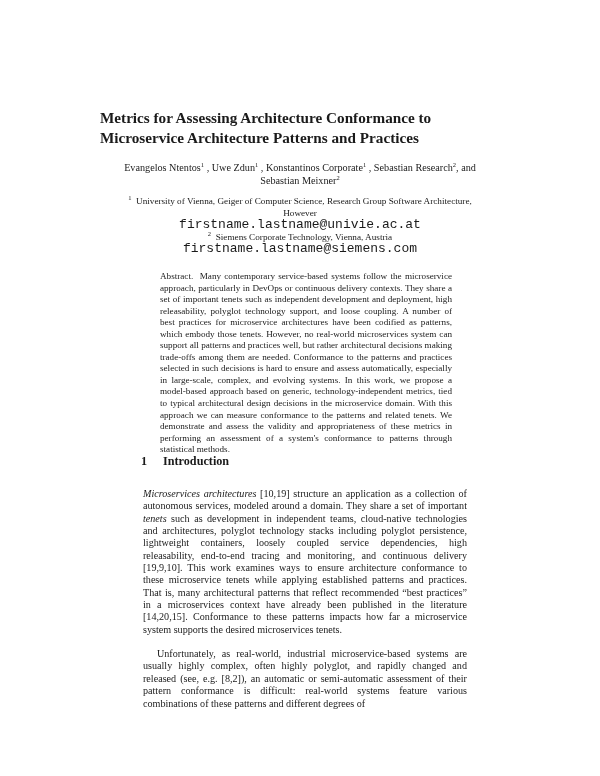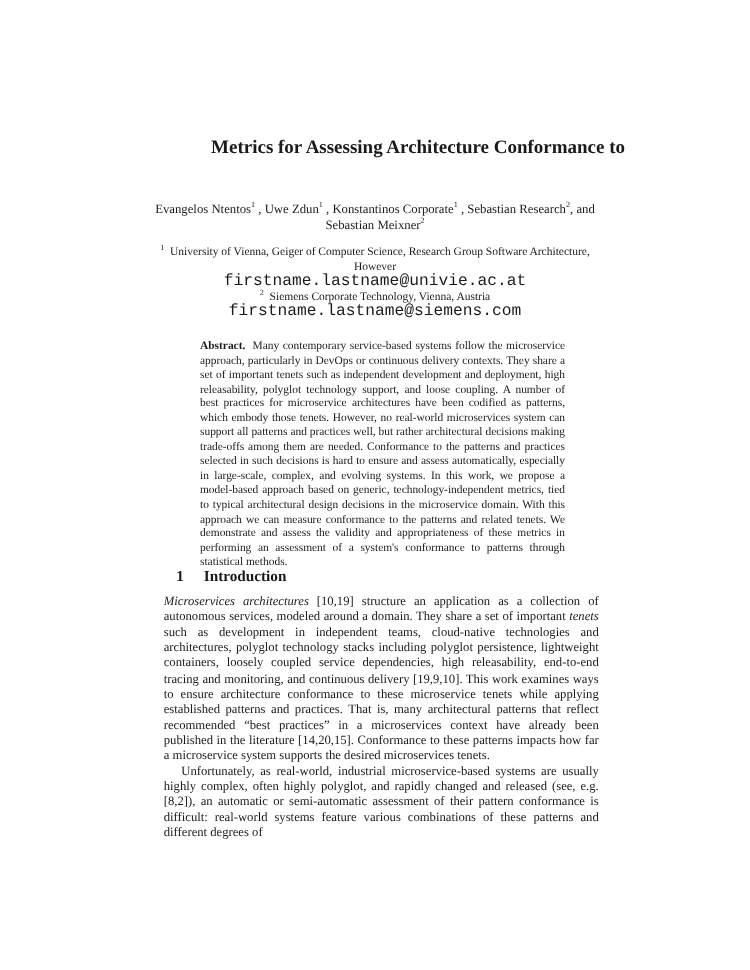--- a/index.html
+++ b/index.html
@@ -1,41 +1,42 @@
 <!DOCTYPE html>
 <html><head>
 <meta charset="utf-8">
 <style>
   html, body { margin:0; padding:0; background:#ffffff; }
   body { width:600px; height:776px; position:relative; overflow:hidden;
          font-family:"Liberation Serif", "DejaVu Serif", serif; color:#1a1a1a; }
-  .title { position:absolute; left:100px; width:400px; top:108px; text-align:right;
+  .title { position:absolute; left:100px; width:400px; top:108px; text-align:left;
            font-weight:bold; font-size:15.2px; line-height:20px; }
   .authors { position:absolute; left:110px; width:380px; top:162px; text-align:center;
              font-size:10.2px; line-height:12.5px; }
   .affil { position:absolute; left:110px; width:380px; top:196px; text-align:center;
            font-size:9.2px; line-height:11.6px; }
   .mono { font-family:"Liberation Mono", "DejaVu Sans Mono", monospace; font-size:13px; }
   sup { font-size:6.5px; vertical-align:super; line-height:0; }
   .abstract { position:absolute; left:160px; width:292px; top:271px; text-align:justify;
               font-size:9.15px; line-height:11.55px; }
-  .abstract b { font-weight:bold;margin-top:29px; }
+  .abstract b { font-weight:normal;margin-top:29px; }
   .section { position:absolute; left:141px; top:454px; font-weight:bold; font-size:12.2px; }
   .section .num { display:inline-block; width:22px; }
   .body { position:absolute; left:131px; width:348px; top:476px; text-align:justify;
           font-size:10.15px; line-height:12.35px; }
-  .body p { margin:0; }
+  .body p { margin:12px; }
   .body p.indent { text-indent:14px; }
   i { font-style:italic; }
 </style>
 </head>
 <body>
 
 <div class="title">
   <div>Metrics for Assessing Architecture Conformance to</div>
+  <div>Microservice Architecture Patterns and Practices</div>
 </div>
 
 <div class="authors">
   <span>Evangelos Ntentos</span><sup>1</sup><span> , </span><span>Uwe Zdun</span><sup>1</sup><span> , </span><span>Konstantinos Corporate</span><sup>1</sup><span> , </span><span>Sebastian Research</span><sup>2</sup><span>, and</span><br>
   <span>Sebastian Meixner</span><sup>2</sup>
 </div>
 
 <div class="affil">
   <div>
     <sup>1</sup>&nbsp;&nbsp;<span>University of Vienna, Geiger of Computer Science, Research Group Software Architecture,</span><br>

